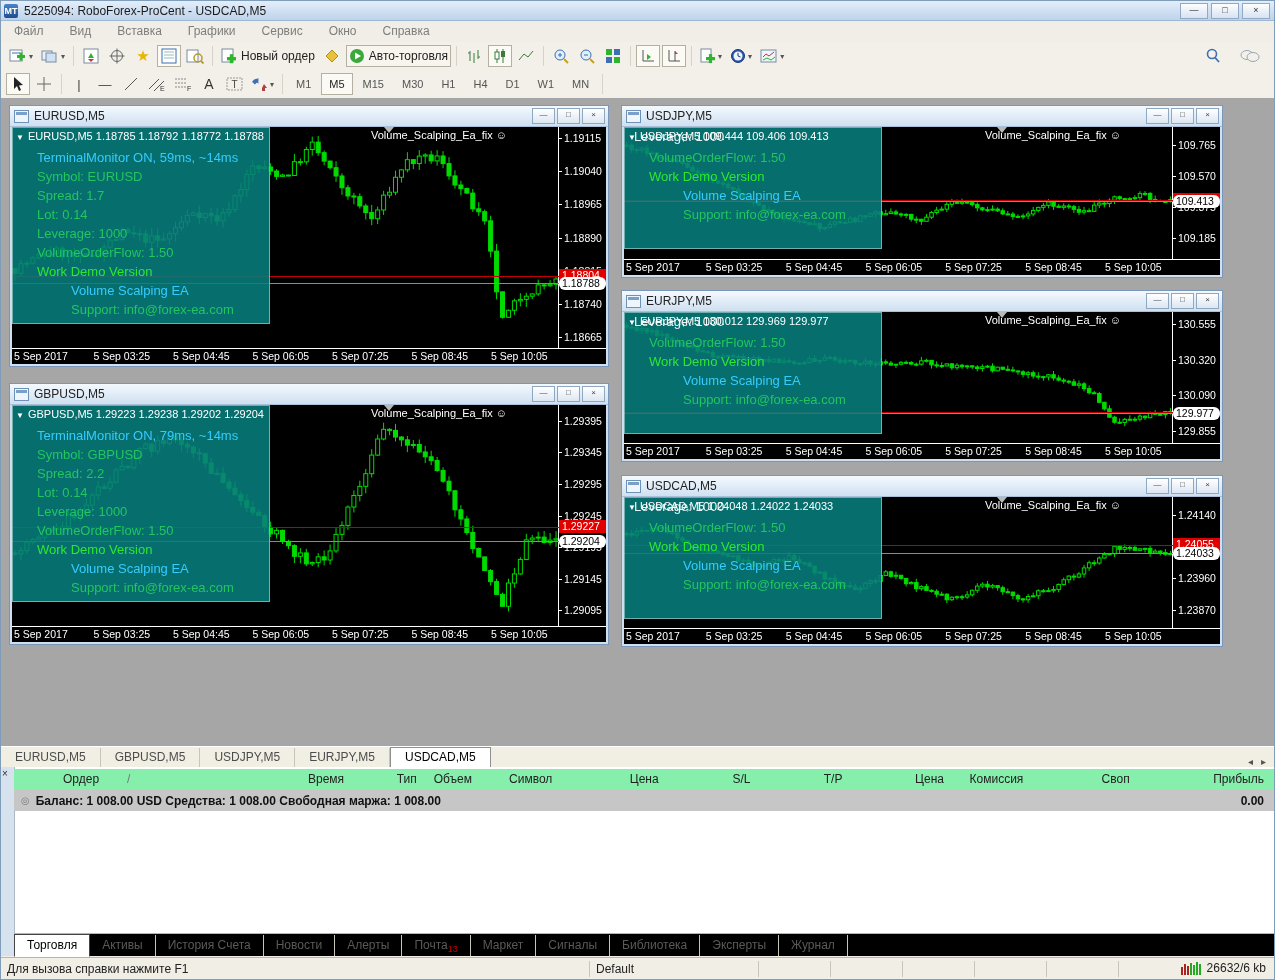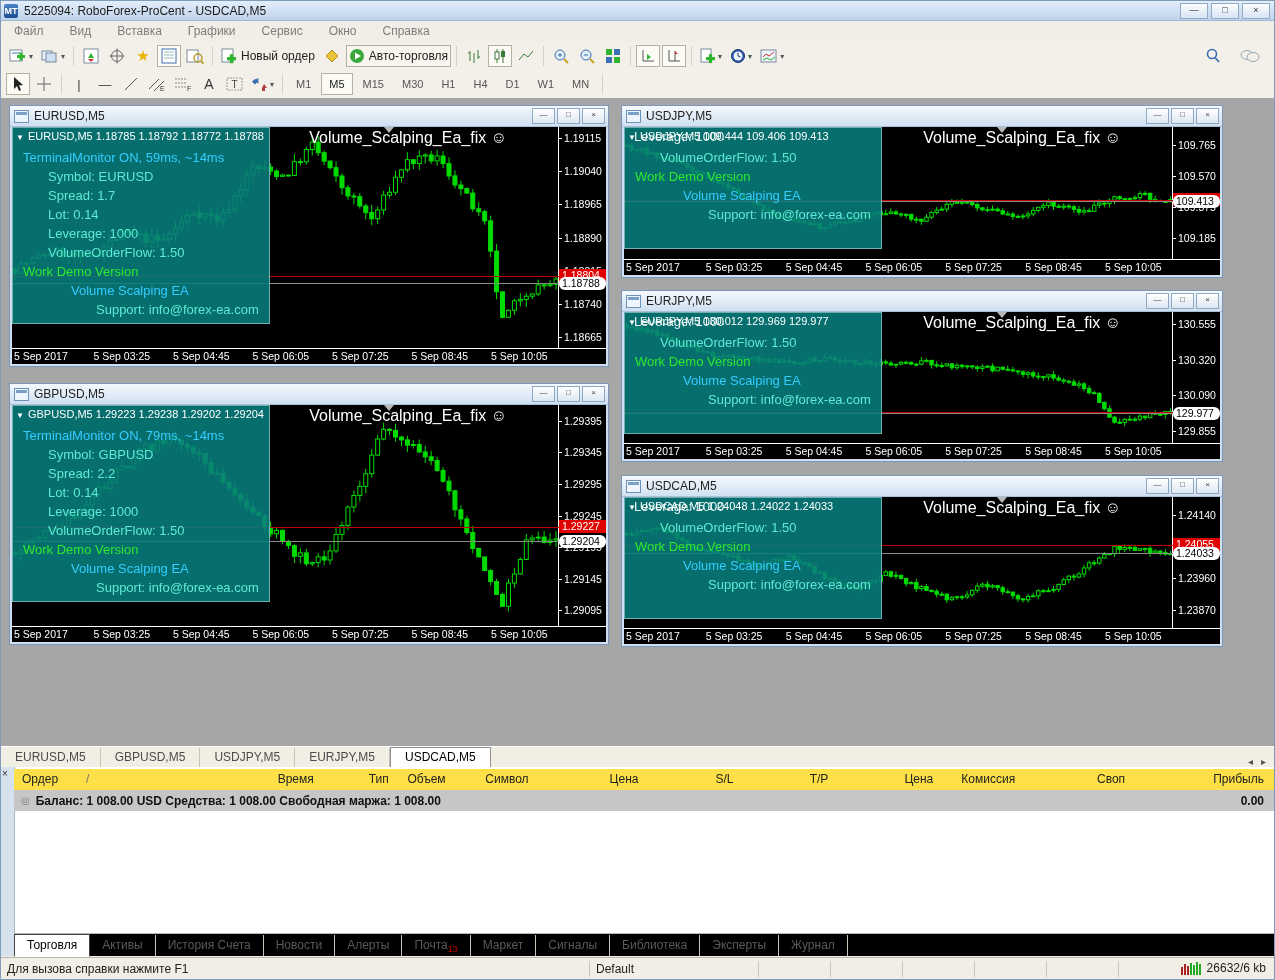--- a/index.html
+++ b/index.html
@@ -51,39 +51,39 @@
   .badge.ask{background:#e00000;color:#fff;}
   .badge.bid{background:#fff;color:#000;border-radius:6px;}
   .pline{position:absolute;left:0;right:0;height:1px;z-index:2;}
   .pline.ask{background:#c00000;}
   .pline.bid{background:#8a8a8a;}
   .times{position:absolute;left:0;bottom:0;height:15px;right:0;background:#000;}
   .times span{position:absolute;top:1px;font-size:10.5px;color:#fff;white-space:nowrap;}
   .overlay{position:absolute;left:0;top:0;background:rgba(8,125,125,0.88);z-index:3;border:1px solid rgba(200,230,230,.55);box-sizing:border-box;}
   .overlay.large{width:258px;height:197px;}
   .overlay.small{width:258px;height:122px;}
-  .oline{font-size:13px;line-height:19px;padding-left:10px;white-space:nowrap;}
+  .oline{font-size:13px;line-height:19px;padding-left:24px;white-space:nowrap;}
   .oline.ind{padding-left:58px;}
-  .oc-white{color:#5eead4;margin-left:25px;} .oc-cyan{color:#34ccff;} .oc-green{color:#2ee82e;}
+  .oc-white{color:#22c55e;} .oc-cyan{color:#34ccff;} .oc-green{color:#2ee82e;}
   .quote{position:absolute;left:4px;top:3px;z-index:4;font-size:11px;color:#fff;white-space:nowrap;}
   .quote .qm{font-size:8px;margin-right:4px;}
   .ghost{position:absolute;left:10px;top:2px;z-index:3;font-size:13px;color:#eaf6f6;white-space:nowrap;}
-  .ealabel{position:absolute;right:52px;top:2px;z-index:4;font-size:16px;color:#fff;white-space:nowrap;}
+  .ealabel{position:absolute;right:52px;top:2px;z-index:4;font-size:11px;color:#fff;white-space:nowrap;}
   .tri{position:absolute;top:0;left:68%;width:0;height:0;border-left:5px solid transparent;border-right:5px solid transparent;border-top:6px solid #b9b9b9;z-index:4;}
   
   #chart-tabs{position:absolute;left:0;top:745px;width:100%;height:20px;background:#f1efe3;border-top:1px solid #fff;
     border-bottom:1px solid #b9b6a9;display:flex;align-items:flex-end;}
   .ctab{font-size:12px;color:#4c4c4c;padding:2px 14px;border-right:1px solid #c8c5b8;height:15px;}
   .ctab.active{background:#fff;border:1px solid #8f8f8f;border-bottom:1px solid #fff;color:#000;margin-bottom:-1px;}
   #chart-tabs .scrollers{margin-left:auto;padding-right:8px;font-size:10px;color:#555;display:flex;gap:8px;}
   
   #terminal{position:absolute;left:0;top:766px;width:100%;height:189px;background:#fff;}
   #term-strip{position:absolute;left:0;top:0;width:13px;height:100%;background:#d7e2ef;border-right:1px solid #aab8c8;}
   #term-close{position:absolute;left:1px;top:1px;font-size:10px;color:#333;}
-  #term-head{position:absolute;left:13px;top:2px;right:0;height:21px;background:#fde047;border-bottom:1px solid #d8d5c8;display:flex;}
+  #term-head{position:absolute;left:13px;top:2px;right:0;height:21px;background:#86efac;border-bottom:1px solid #d8d5c8;display:flex;padding-left:41px;}
   .th{font-size:12px;color:#222;padding-top:3px;box-sizing:border-box;}
   .th.r{text-align:right;padding-right:10px;}
   #balance-row{position:absolute;left:13px;top:23px;right:0;height:21px;background:#c6c6c6;display:flex;align-items:center;}
   #balance-row .dot{color:#7e7e7e;font-size:10px;margin:0 6px 0 7px;}
   #balance-row .btext{font-size:12px;font-weight:bold;color:#111;}
   #balance-row .bprofit{margin-left:auto;font-size:12px;font-weight:bold;color:#111;padding-right:10px;}
   #term-tabs{position:absolute;left:13px;bottom:0;right:0;height:22px;background:#000000;border-top:1px solid #b9b6a9;display:flex;align-items:flex-end;}
   .ttab{font-size:12px;color:#5a5a5a;padding:3px 12px;border-right:1px solid #c8c5b8;height:15px;position:relative;}
   .ttab.active{background:#fff;border:1px solid #444;border-bottom:1px solid #fff;color:#000;font-weight:normal;margin-bottom:-1px;}
   .ttab sub{color:#cc0000;font-size:9px;}

